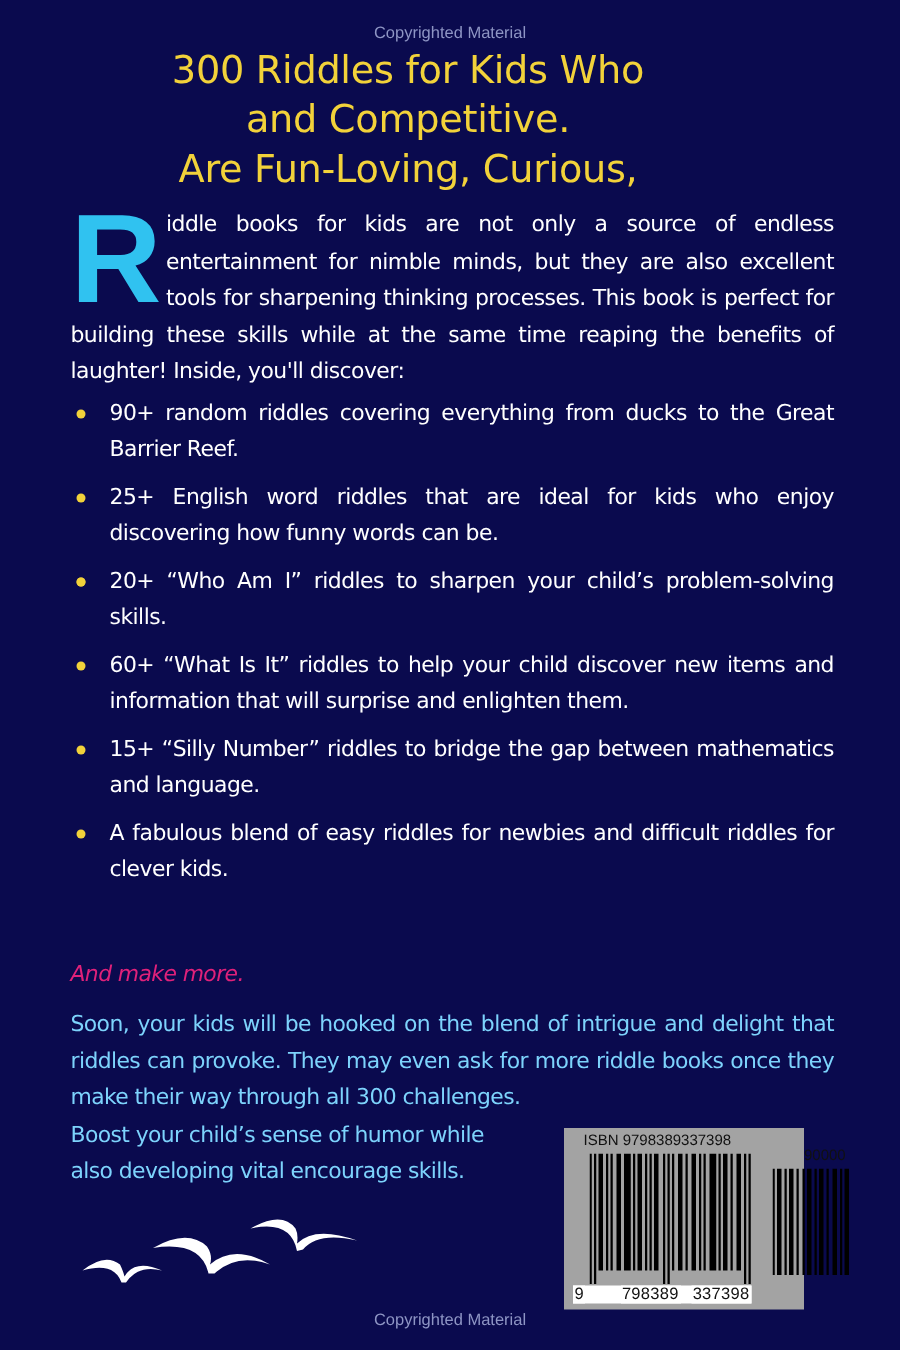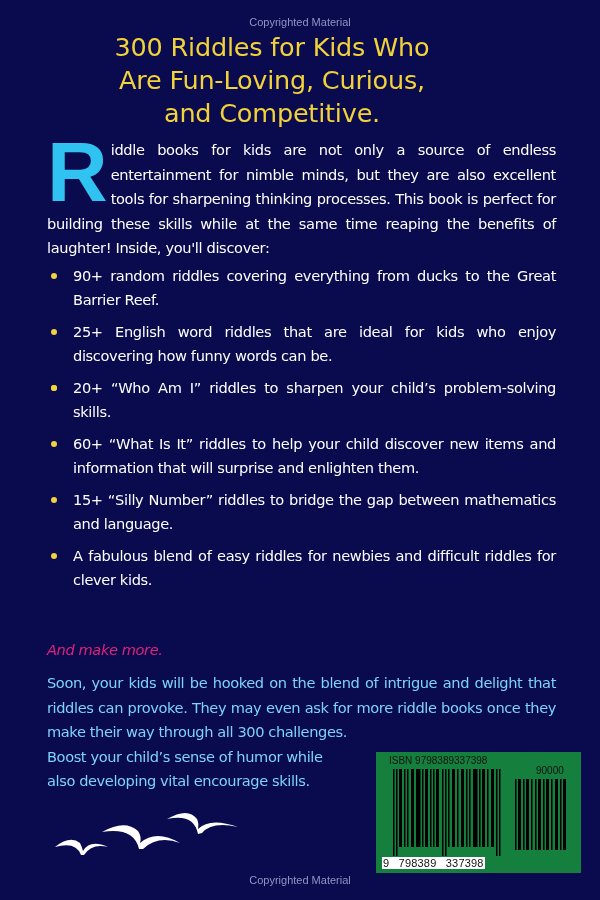--- a/index.html
+++ b/index.html
@@ -50,22 +50,22 @@
       letter-spacing: -0.4px;
     }
     .closing {
       position: absolute; top: 671px; left: 47px; width: 509px;
       color: #7dd3fc; font-size: 14.6px; line-height: 24.5px;
       text-align: justify; letter-spacing: -0.4px;
     }
     .closing .line { display: block; }
     .closing .short { text-align: left; }
     .barcode-box {
-      position: absolute; left: 376px; top: 752px; width: 205px; height: 121px;
-      background: #15803d;
+      position: absolute; left: 376px; top: 752px; width: 160px; height: 121px;
+      background: #a3a3a3;
       text-decoration: underline;
     }
     .isbn-label {
       position: absolute; left: 13px; top: 3px;
       font-family: "Liberation Sans", sans-serif; font-size: 10px; color: #111;
     }
     .bars-main {
       position: absolute; left: 17px; top: 17px; width: 108px; height: 87px;
       display: flex; align-items: stretch;
     }
@@ -89,22 +89,22 @@
       color: #8e95c4; font-family: "Liberation Sans", sans-serif; font-size: 11px;
     }
   </style>
 </head>
 <body>
 
 <div class="copyright-top">Copyrighted Material</div>
 
 <div class="title">
   <div>300 Riddles for Kids Who</div>
+  <div>and Competitive.</div>
   <div>Are Fun-Loving, Curious,</div>
-  <div>and Competitive.</div>
 </div>
 
 <div class="intro">
   <span class="dropcap">R</span><span>iddle books for kids are not only a source of endless entertainment for nimble minds, but they are also excellent tools for sharpening thinking processes. This book is perfect for building these skills while at the same time reaping the benefits of laughter! Inside, you'll discover:</span>
 </div>
 
 <ul class="bullets">
   <li class="bullet"><span class="bullet-dot"></span><span>90+ random riddles covering everything from ducks to the Great Barrier Reef.</span></li>
   <li class="bullet"><span class="bullet-dot"></span><span>25+ English word riddles that are ideal for kids who enjoy discovering how funny words can be.</span></li>
   <li class="bullet"><span class="bullet-dot"></span></li>
@@ -174,18 +174,18 @@
         <rect x="28" y="0" width="1.5" height="71"></rect>
       <rect x="31" y="0" width="3" height="71"></rect>
         <rect x="36" y="0" width="1.5" height="71"></rect>
       <rect x="40" y="0" width="3" height="71"></rect>
         <rect x="45" y="0" width="1.5" height="71"></rect>
       <rect x="48" y="0" width="3" height="71"></rect>
     </g>
   </svg>
   <div class="barcode-digits">
     <span>9</span>
-    <span style="margin-left:4px">798389</span>
+    <span style="margin-left:20px">798389</span>
     <span style="margin-left:4px">337398</span>
   </div>
 </div>
 
 <div class="copyright-bottom">Copyrighted Material</div>
 
 </body></html>

